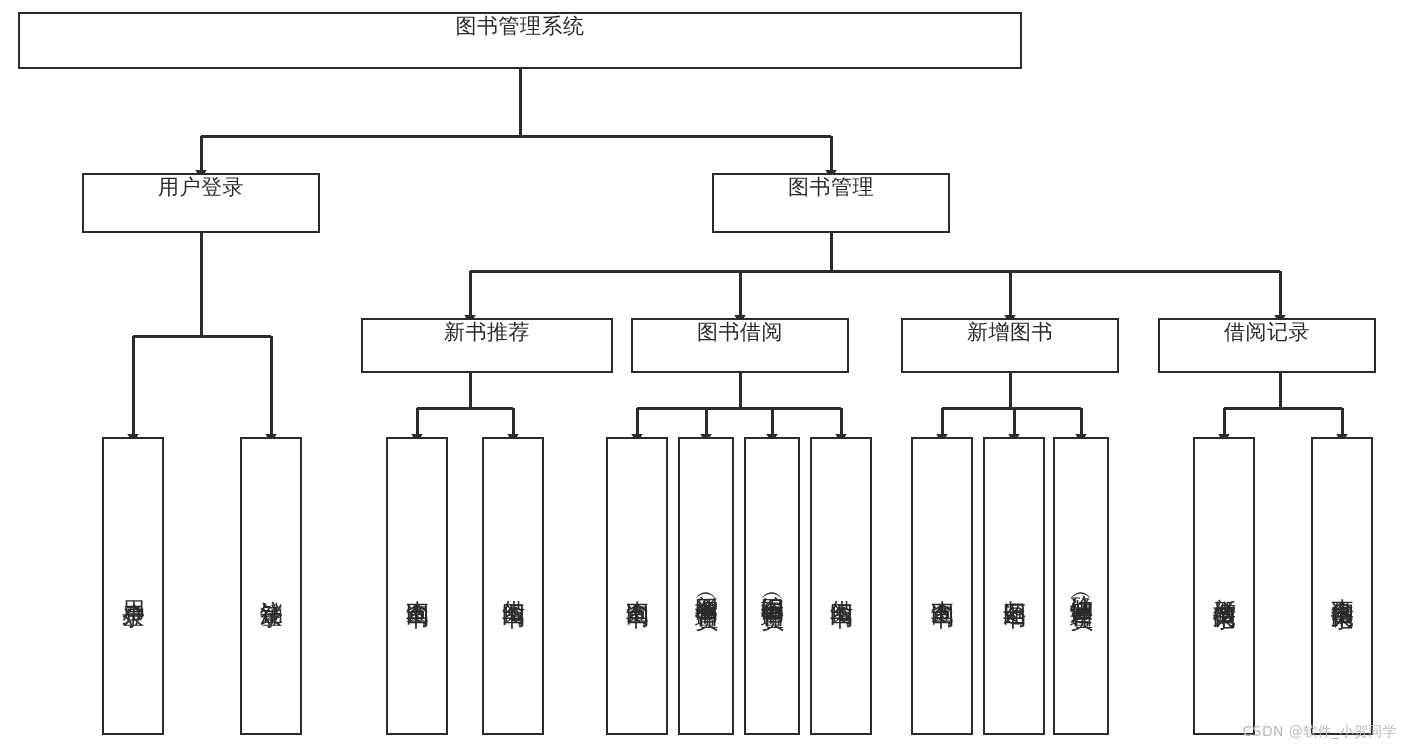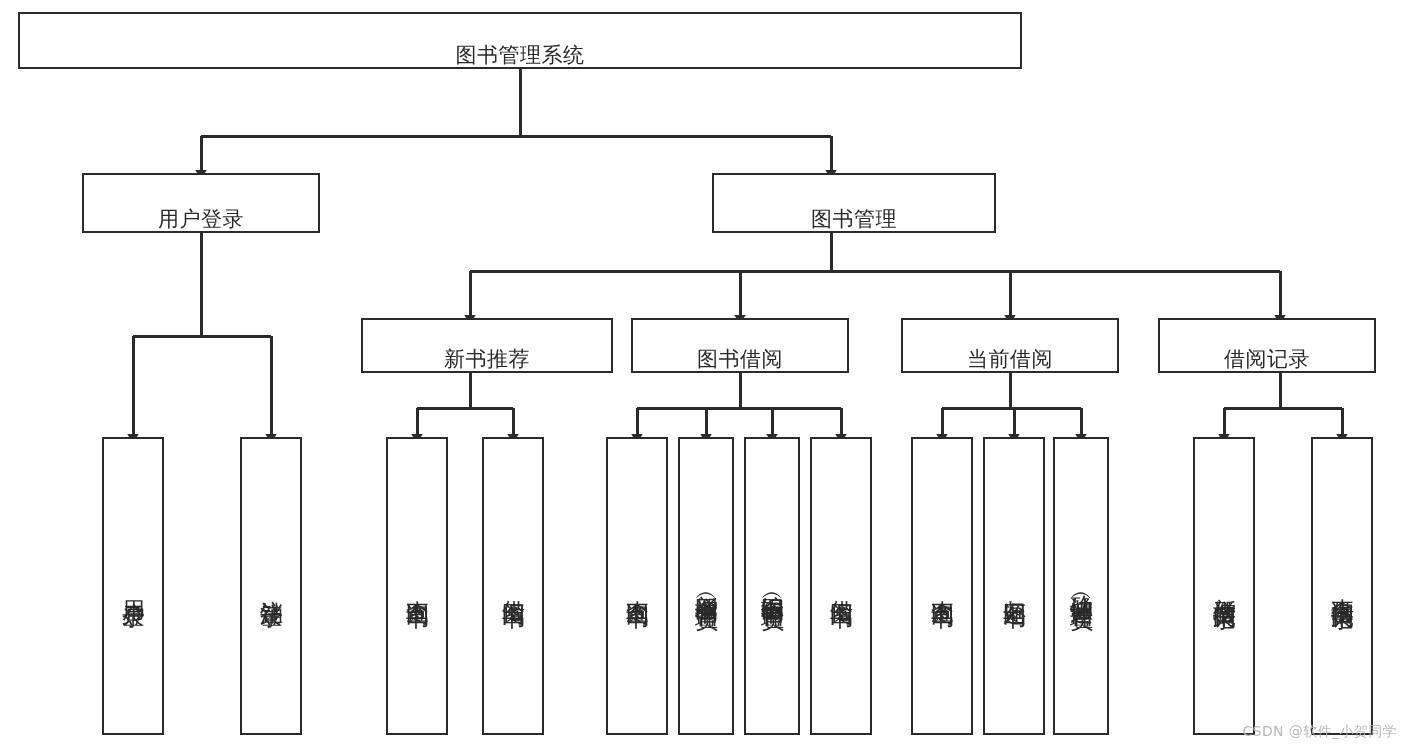--- a/index.html
+++ b/index.html
@@ -21,21 +21,21 @@
     width:1405px;
     height:747px;
     pointer-events:none;
   }
   .node{
     position:absolute;
     box-sizing:border-box;
     background:#ffffff;
     border:2px solid #2b2b2b;
     display:flex;
-    align-items:flex-end;
+    align-items:flex-start;
     justify-content:center;
     z-index:3;
   }
   .node .label{
     font-size:21px;
     line-height:1.15;
     color:#2a2a2a;
     letter-spacing:0.5px;
     white-space:nowrap;
   }
@@ -111,31 +111,31 @@
       </g>
   </svg>
 
   <div id="node-layer">
       <div class="node" id="node-root" style="left: 18px; top: 12px; width: 1004px; height: 57px;">
         <span class="label">图书管理系统</span>
       </div>
       <div class="node" id="node-n_user_login" style="left: 82px; top: 173px; width: 238px; height: 60px;">
         <span class="label">用户登录</span>
       </div>
-      <div class="node" id="node-n_book_mgmt" style="left: 712px; top: 173px; width: 284px; height: 60px;">
+      <div class="node" id="node-n_book_mgmt" style="left: 712px; top: 173px; width: 238px; height: 60px;">
         <span class="label">图书管理</span>
       </div>
       <div class="node" id="node-n_new_rec" style="left: 361px; top: 318px; width: 252px; height: 55px;">
         <span class="label">新书推荐</span>
       </div>
       <div class="node" id="node-n_borrow" style="left: 631px; top: 318px; width: 218px; height: 55px;">
         <span class="label">图书借阅</span>
       </div>
       <div class="node" id="node-n_current" style="left: 901px; top: 318px; width: 218px; height: 55px;">
-        <span class="label">当前借阅</span>
+        <span class="label">新增图书</span>
       </div>
       <div class="node" id="node-n_record" style="left: 1158px; top: 318px; width: 218px; height: 55px;">
         <span class="label">借阅记录</span>
       </div>
       <div class="node vertical" id="node-l_user_login" style="left: 102px; top: 437px; width: 62px; height: 298px;">
         <span class="label">用户登录</span>
       </div>
       <div class="node vertical" id="node-l_user_logout" style="left: 240px; top: 437px; width: 62px; height: 298px;">
         <span class="label">注销登录</span>
       </div>

